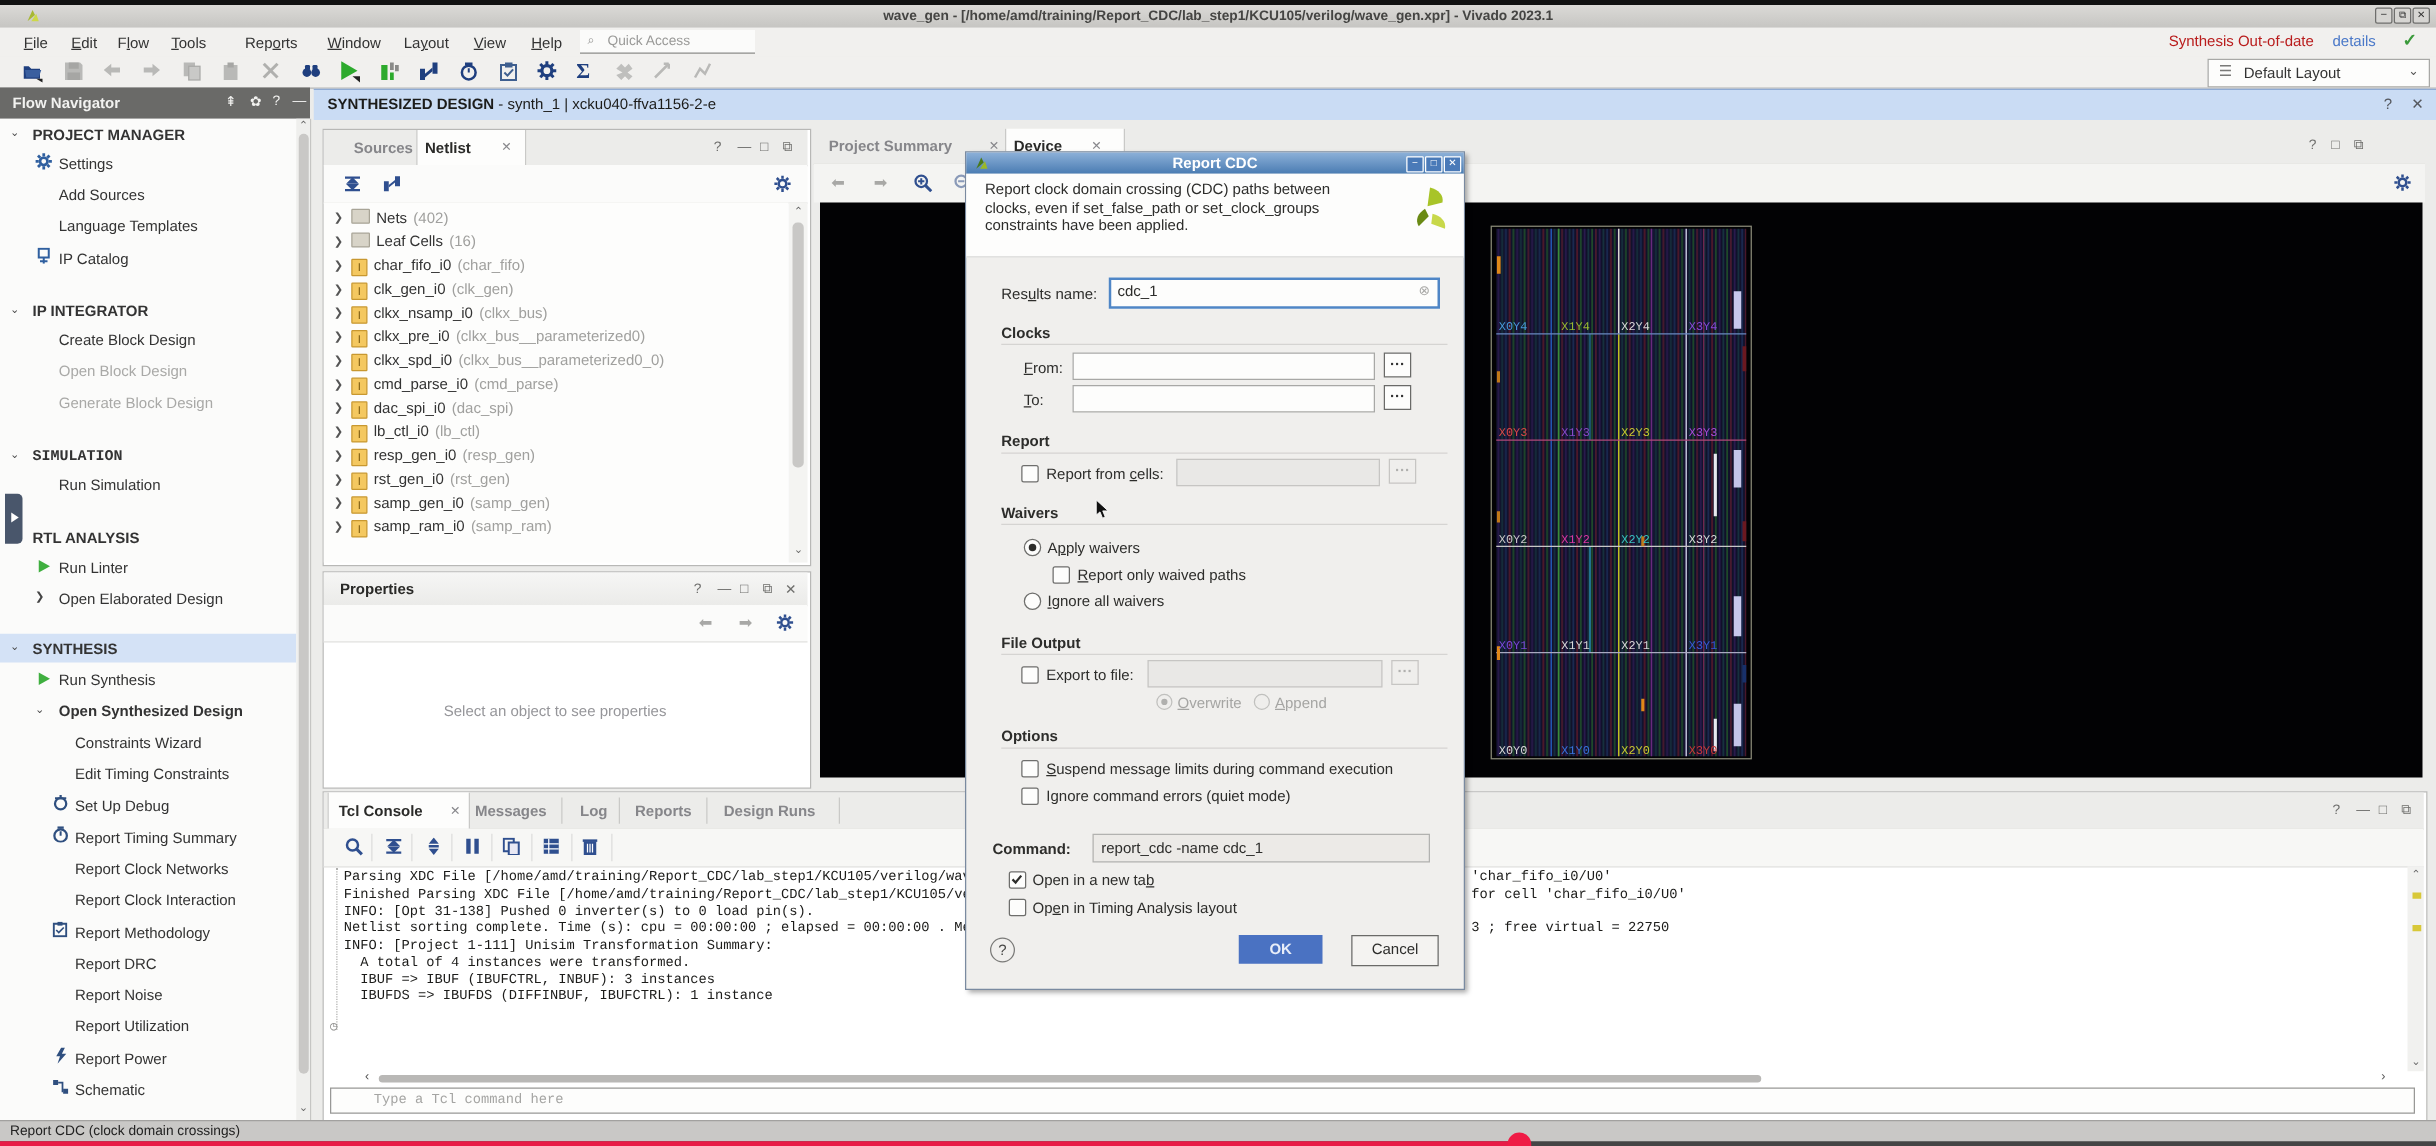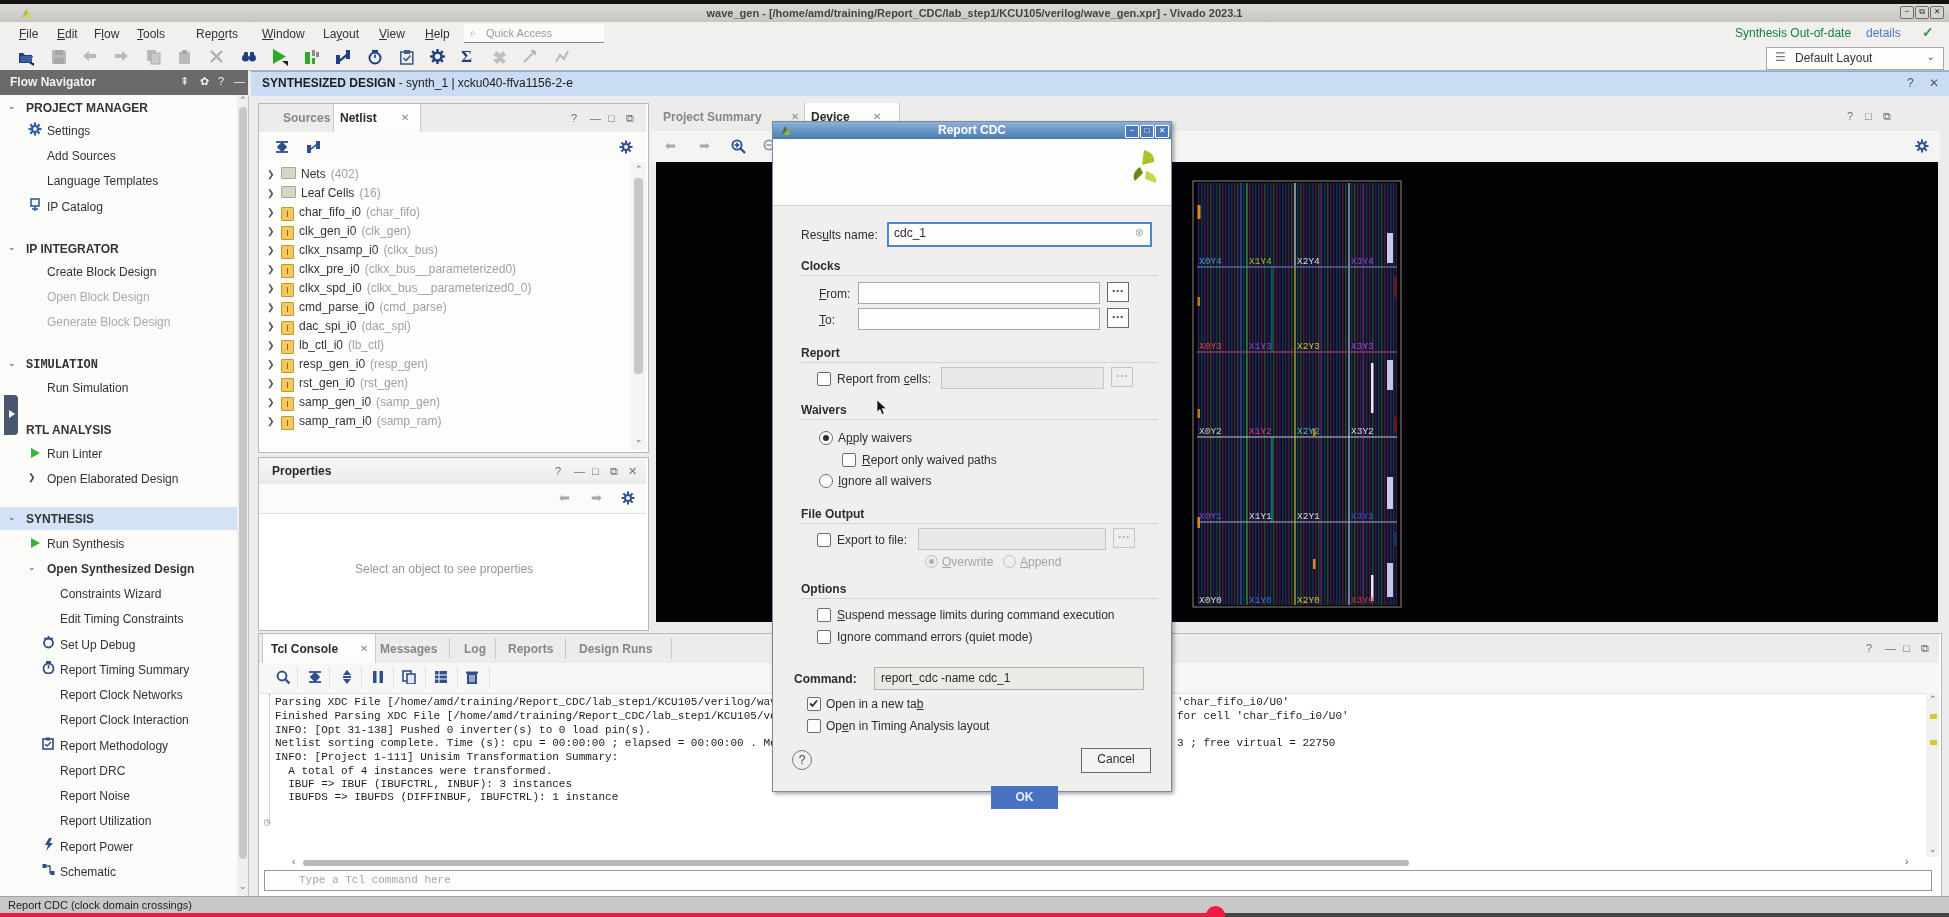--- a/index.html
+++ b/index.html
@@ -54,21 +54,21 @@
   <span class="abs" style="left:137px;top:5px;"><u>T</u>ools</span>
   <span class="abs" style="left:196px;top:5px;">Rep<u>o</u>rts</span>
   <span class="abs" style="left:262px;top:5px;"><u>W</u>indow</span>
   <span class="abs" style="left:323px;top:5px;">La<u>y</u>out</span>
   <span class="abs" style="left:379px;top:5px;"><u>V</u>iew</span>
   <span class="abs" style="left:425px;top:5px;"><u>H</u>elp</span>
   <div class="abs" style="left:464px;top:2px;width:140px;height:18px;background:#fbfbfa;border-bottom:1px solid #8a8a88;color:#9a9a98;font-size:11px;">
     <span style="position:absolute;left:6px;top:3px;font-size:10px;">⌕</span>
         <span style="position:absolute;left:22px;top:3px;">Quick Access</span>
   </div>
-  <span class="abs" style="left:1735px;top:4px;color:#15803d;">Synthesis Out-of-date</span>
+  <span class="abs" style="left:1735px;top:4px;color:#b91c1c;">Synthesis Out-of-date</span>
   <span class="abs" style="left:1866px;top:4px;color:#4a78c8;">details</span>
   <span class="abs" style="left:1922px;top:2px;color:#3a9a3a;font-size:14px;font-weight:bold;">✓</span>
 </div>
 
 <div class="abs" style="left:0;top:45px;width:1949px;height:25px;background:#f1f0ee;border-bottom:1px solid #b5b5b3;font-size:13px;">
   <svg class="abs" style="left:0;top:0;" width="620" height="25">
     <g transform="translate(19,5)">
           <path d="M0 3 L0 13 L13 13 L13 5 L6 5 L4 3 Z" fill="#1f3f7f"></path>
           <path d="M1 6 L14 6 L12 12 L2 12 Z" fill="#3a5f9f"></path>
           <path d="M10 13 L15 13 L15 16 Z" fill="#222"></path>
@@ -598,20 +598,21 @@
           <path d="M2 11 L6 2 L8 6 Z" fill="#4a7a1a"></path>
           <path d="M5 11 L9 5 L11 11 Z" fill="#9ab828"></path>
         </svg>
     <div class="abs b" style="left:0;right:0;top:1px;text-align:center;font-size:12px;color:#fff;">Report CDC</div>
     <div class="abs dlgbtn" style="left:352px;top:3px;">−</div>
     <div class="abs dlgbtn" style="left:367px;top:3px;">□</div>
     <div class="abs dlgbtn" style="left:382px;top:3px;">✕</div>
   </div>
 
   <div class="abs" style="left:0;top:17px;width:398px;height:66px;background:#fdfdfc;border-bottom:1px solid #d8d8d6;">
+    <div class="abs" style="left:15px;top:5px;width:300px;line-height:14.5px;">Report clock domain crossing (CDC) paths between clocks, even if set_false_path or set_clock_groups constraints have been applied.</div>
     <svg class="abs" style="left:356px;top:10px;" width="32" height="44">
           <path d="M15 1 C22 3 26 7 25 13 L13 16 Z" fill="#a8c428"></path>
           <path d="M11 18 C5 22 3 27 6 32 L14 24 Z" fill="#6a8a14"></path>
           <path d="M17 22 C24 24 28 28 27 34 L16 30 Z" fill="#c8d84a"></path>
         </svg>
   </div>
 
   <span class="abs" style="left:28px;top:106px;">Res<u>u</u>lts name:</span>
   <div class="abs" style="left:114px;top:100px;width:261px;height:21px;background:#fdfdfc;border:2px solid #4f86c6;">
     <span style="position:absolute;left:5px;top:2px;">cdc_1</span>
@@ -670,21 +671,21 @@
         <span style="position:absolute;left:6px;top:3px;">report_cdc -name cdc_1</span>
       </div>
   <div class="abs cbchk" style="left:34px;top:575px;"><svg width="11" height="11">
           <path d="M2 5.5 L4.5 8 L9 2.5" stroke="#2d2d2b" stroke-width="1.8" fill="none"></path>
         </svg></div>
   <span class="abs" style="left:53px;top:575px;">Open in a new ta<u>b</u></span>
   <div class="abs cb" style="left:34px;top:597px;"></div>
   <span class="abs" style="left:53px;top:597px;">Op<u>e</u>n in Timing Analysis layout</span>
 
   <div class="abs" style="left:19px;top:628px;width:18px;height:18px;border:1px solid #7a7a78;border-radius:50%;color:#4a4a48;text-align:center;line-height:18px;font-size:12px;">?</div>
-  <div class="abs" style="left:218px;top:626px;width:67px;height:23px;background:#4a72c2;color:#e8edf8;font-weight:bold;text-align:center;line-height:23px;margin-top:38px;">OK</div>
+  <div class="abs" style="left:218px;top:626px;width:67px;height:23px;background:#4a72c2;color:#e8edf8;font-weight:bold;text-align:center;line-height:23px;">OK</div>
   <div class="abs" style="left:308px;top:626px;width:68px;height:23px;background:#f4f3f1;border:1px solid #6a6a68;color:#2d2d2b;text-align:center;line-height:21px;">Cancel</div>
 </div>
 
 <svg class="abs" style="left:876px;top:399px;" width="12" height="17">
       <path d="M1 1 L1 13 L4 10.5 L6 15.5 L8.2 14.6 L6.2 9.7 L10.5 9.7 Z" fill="#111" stroke="#fff" stroke-width="0.7"></path>
     </svg>
 
 </div>
 
 </body></html>

